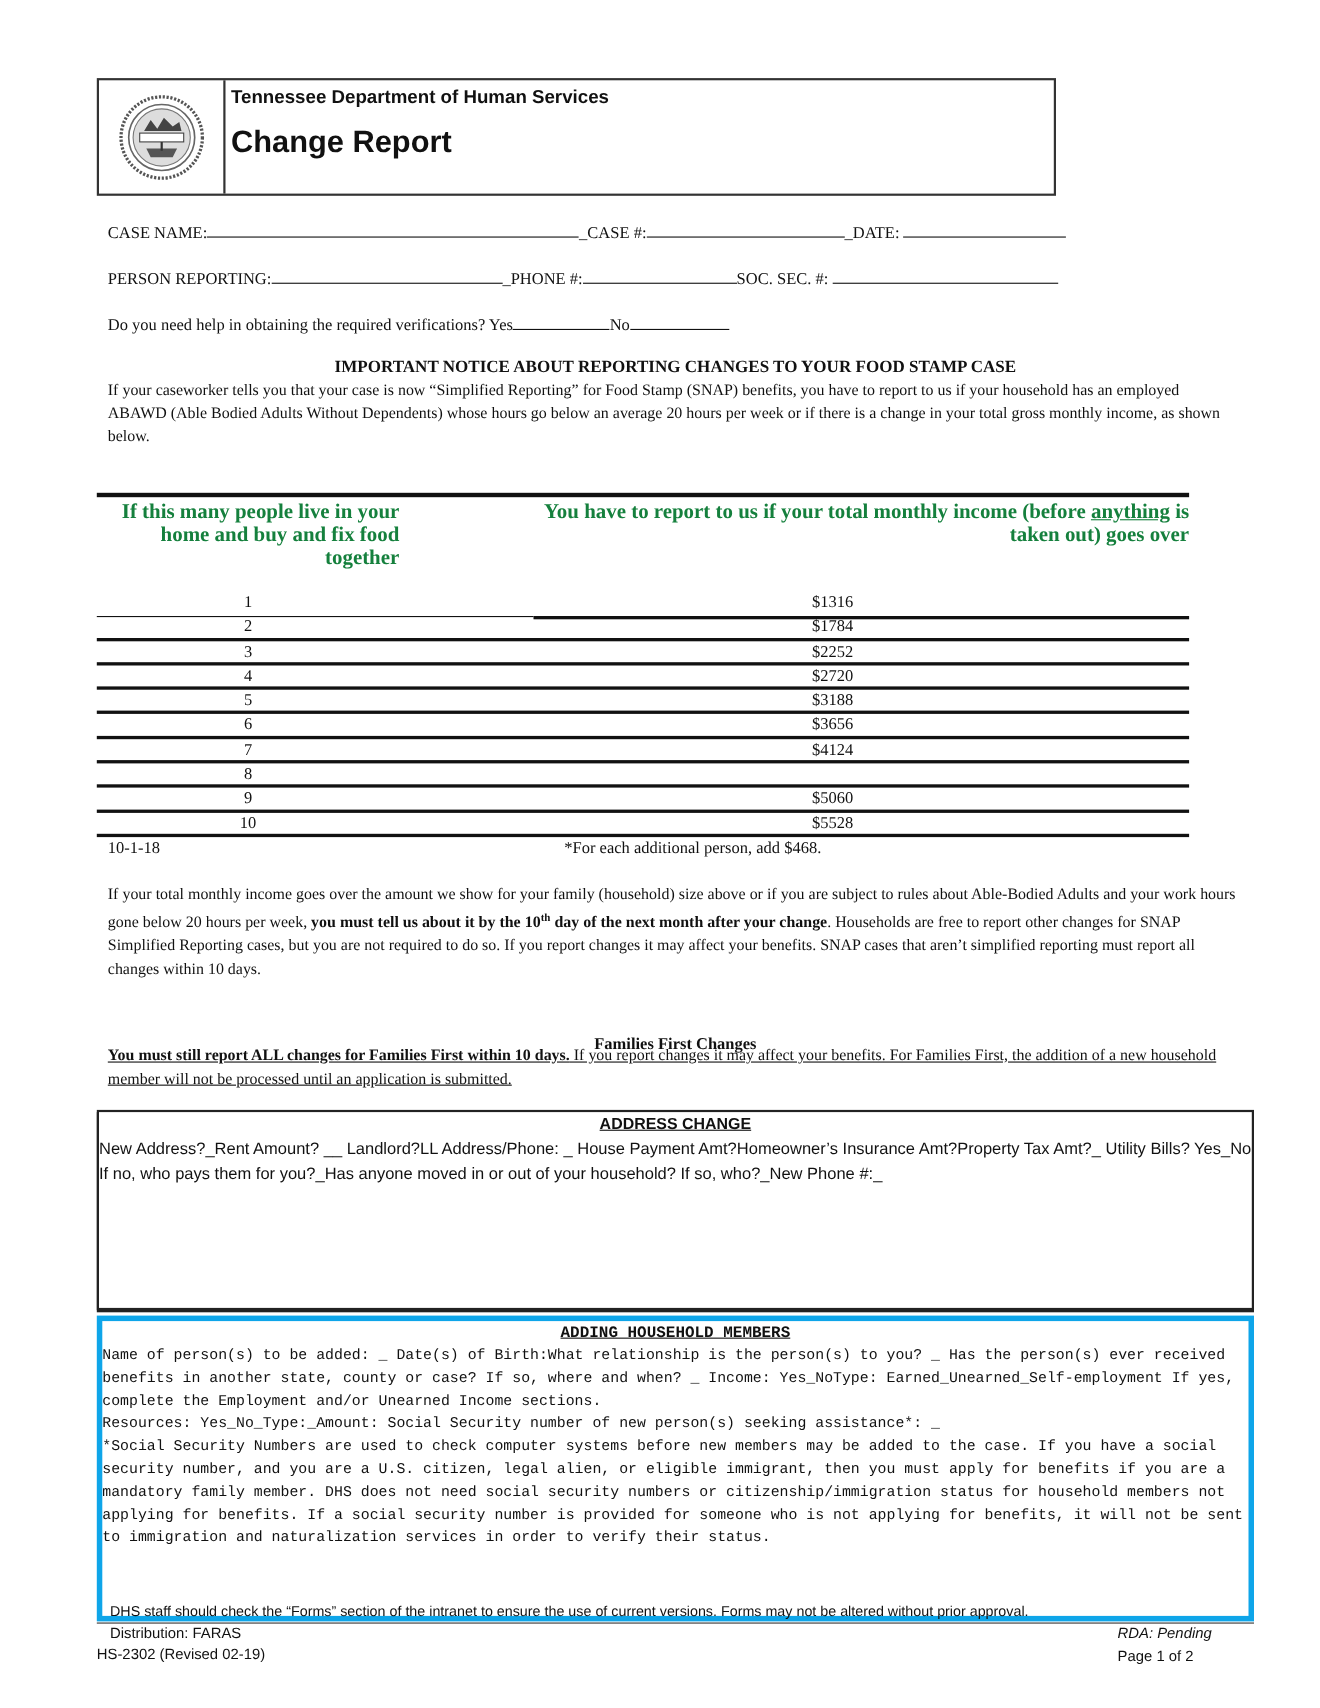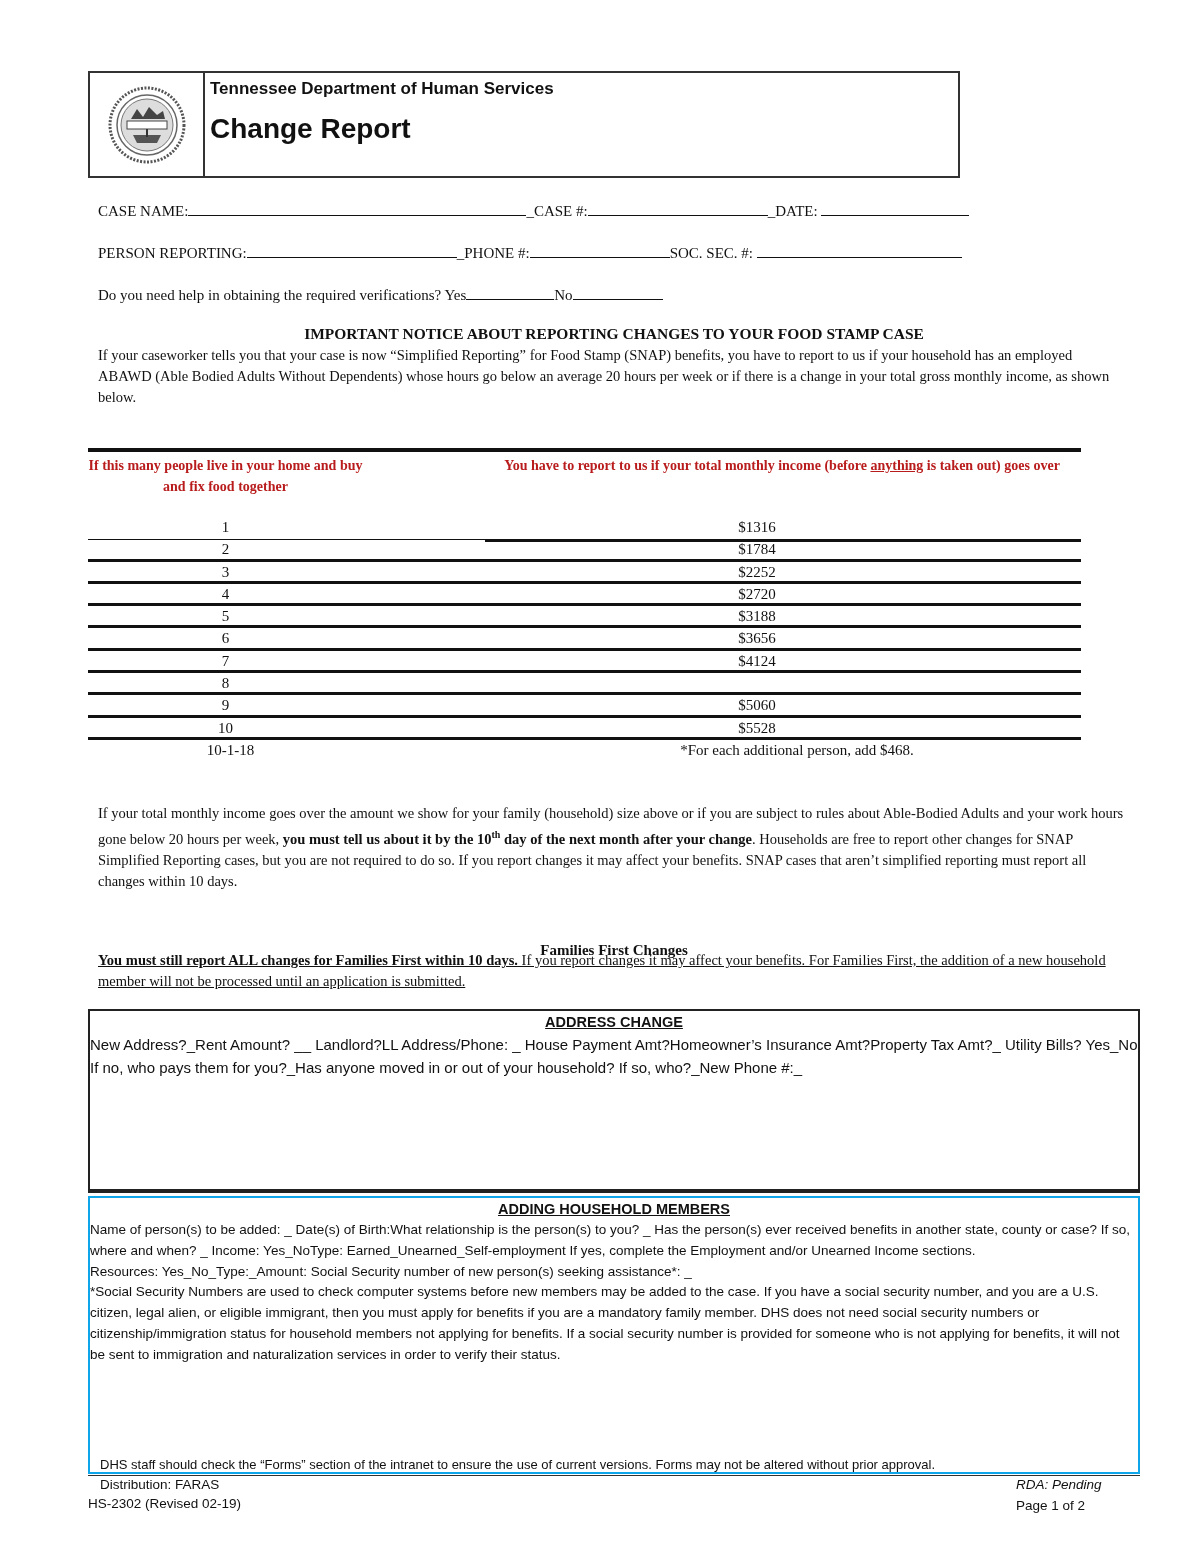--- a/index.html
+++ b/index.html
@@ -13,37 +13,37 @@
     .form-title { font-size: 28px; font-weight: bold; margin-top: 14px; }
 
     .field-line { position: absolute; left: 98px; font-size: 15px; white-space: nowrap; }
     .blank { display: inline-block; border-bottom: 1px solid #111; height: 14px; vertical-align: baseline; }
 
     .notice-title { position: absolute; left: 88px; width: 1052px; top: 325px; text-align: center; font-weight: bold; font-size: 15.5px; }
     .para { position: absolute; left: 98px; width: 1030px; font-size: 14.5px; line-height: 21px; }
 
     .thresh { position: absolute; left: 88px; top: 448px; width: 993px; }
     .thresh-top { height: 4px; background: #111; }
-    .thresh-head { display: flex; color: #b91c1c; font-weight: bold; font-size: 14px; line-height: 21px; text-align: center; margin-top: 3px; }
+    .thresh-head { display: flex; color: #15803d; font-weight: bold; font-size: 19px; line-height: 21px; text-align: right; margin-top: 3px; }
     .thresh-head .c1 { width: 275px; }
     .thresh-head .c2 { flex: 1; padding-left: 120px; }
     .u { text-decoration: underline; }
     .trow { display: flex; font-size: 15px; height: 22.3px; line-height: 20px; border-bottom: 3px solid #111; }
     .trow .c1 { width: 275px; text-align: center; }
     .trow .c2 { flex: 1; text-align: center; padding-left: 70px; }
     .trow.first { border-bottom: none; position: relative; margin-top: 20px; }
     .trow.first::after { content: ""; position: absolute; left: 397px; right: 0; bottom: -3px; height: 3px; background: #111; }
     .trow.first::before { content: ""; position: absolute; left: 0; width: 397px; bottom: -1px; height: 1px; background: #111; }
-    .foot-row { display: flex; font-size: 15px; padding-top: 2px; text-align: center; }
+    .foot-row { display: flex; font-size: 15px; padding-top: 2px; }
     .foot-row .c1 { width: 275px; padding-left: 10px; }
     .foot-row .c2 { flex: 1; padding-left: 150px; }
 
     .box { position: absolute; left: 88px; width: 1052px; font-family: "Liberation Sans", sans-serif; }
     .box-address { top: 1009px; height: 182px; border: 2px solid #222; box-shadow: 0 2px 0 #222; }
-    .box-members { top: 1196px; height: 278px; border: 2px solid #0ea5e9; }
+    .box-members { top: 1196px; height: 278px; border: 5px solid #0ea5e9; font-family: Liberation Mono, monospace; }
     .box-title { text-align: center; text-decoration: underline; font-size: 14.5px; font-weight: bold; line-height: 22px; }
     .box-text { font-size: 15px; line-height: 23px; }
     .box-members .box-text { font-size: 13.5px; line-height: 20.8px; }
 
     .staff-note { position: absolute; left: 100px; top: 1457px; font-family: "Liberation Sans", sans-serif; font-size: 13px; }
     .footer-line { position: absolute; left: 88px; width: 1052px; top: 1475px; border-top: 1px solid #333; }
     .foot { position: absolute; font-family: "Liberation Sans", sans-serif; font-size: 13.5px; }
   </style>
 </head>
 <body>

